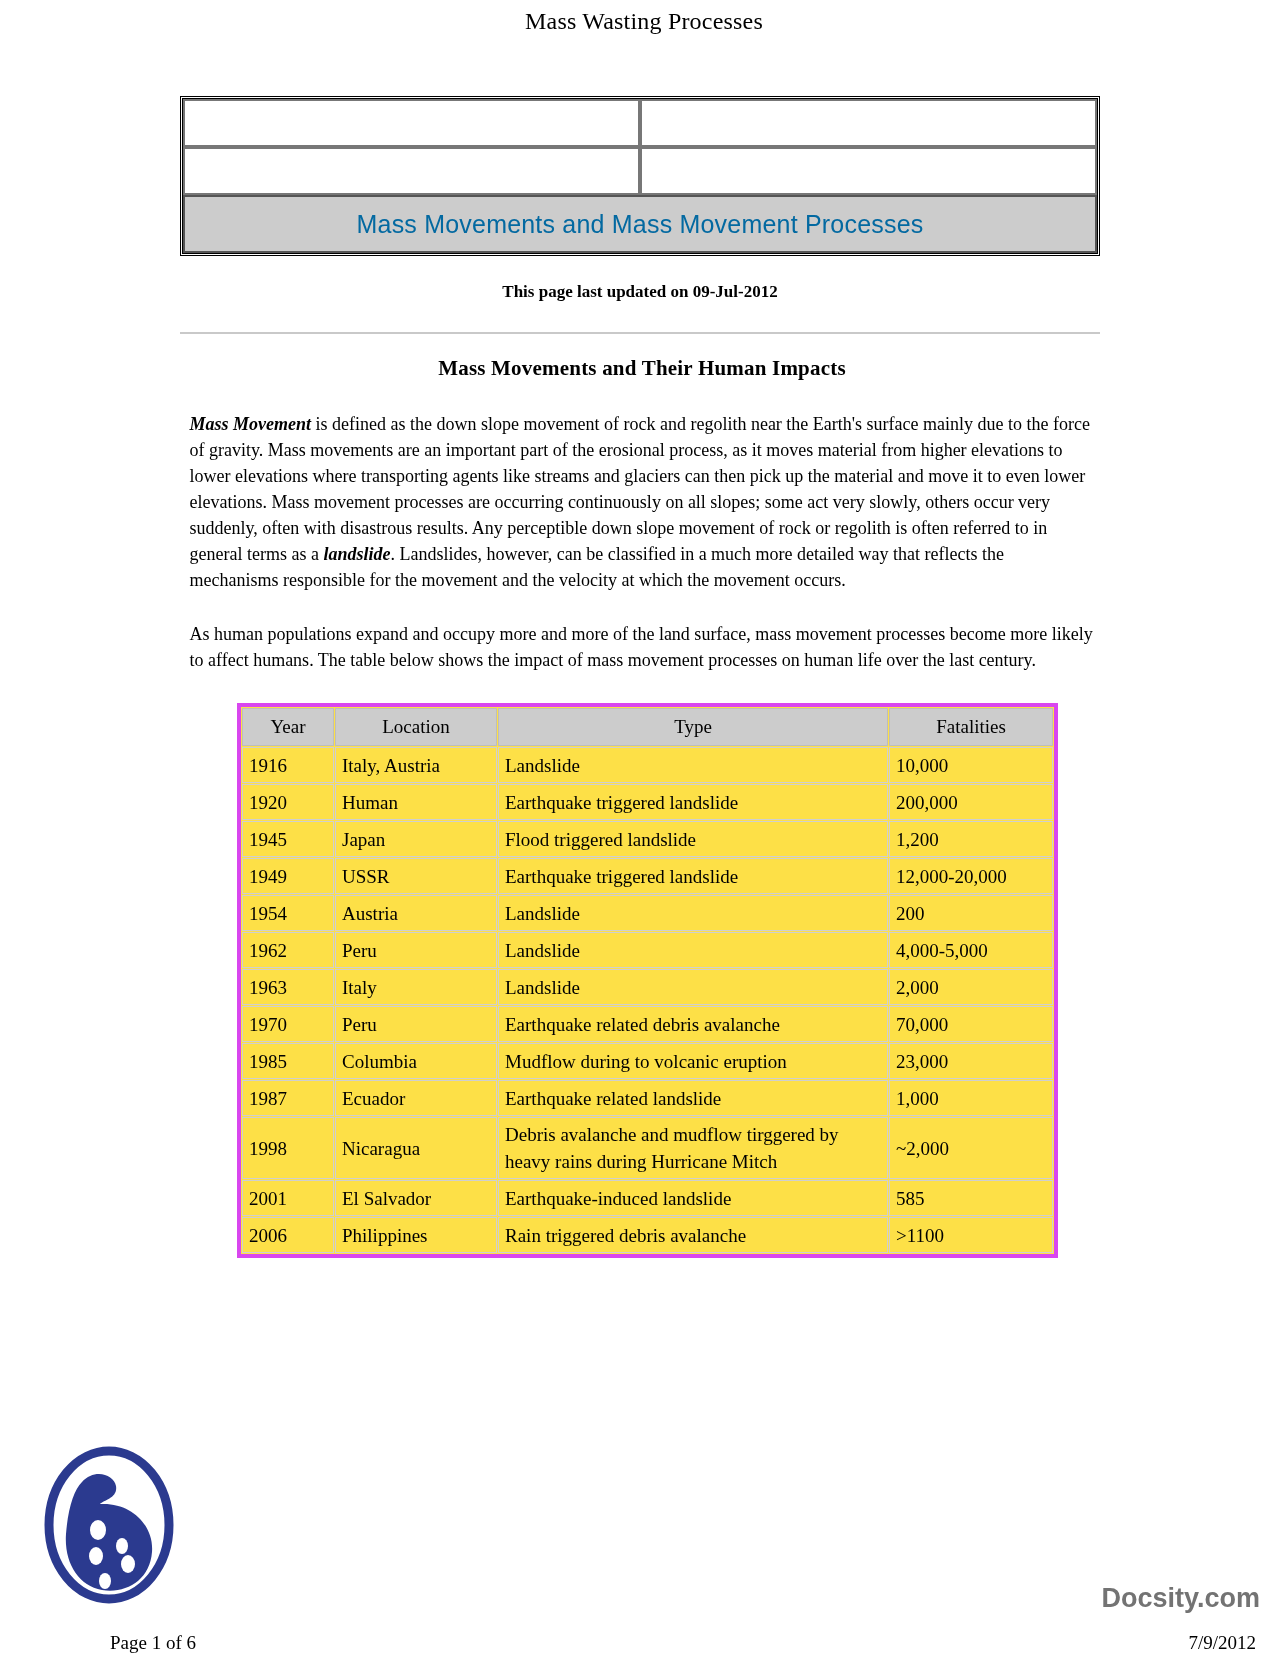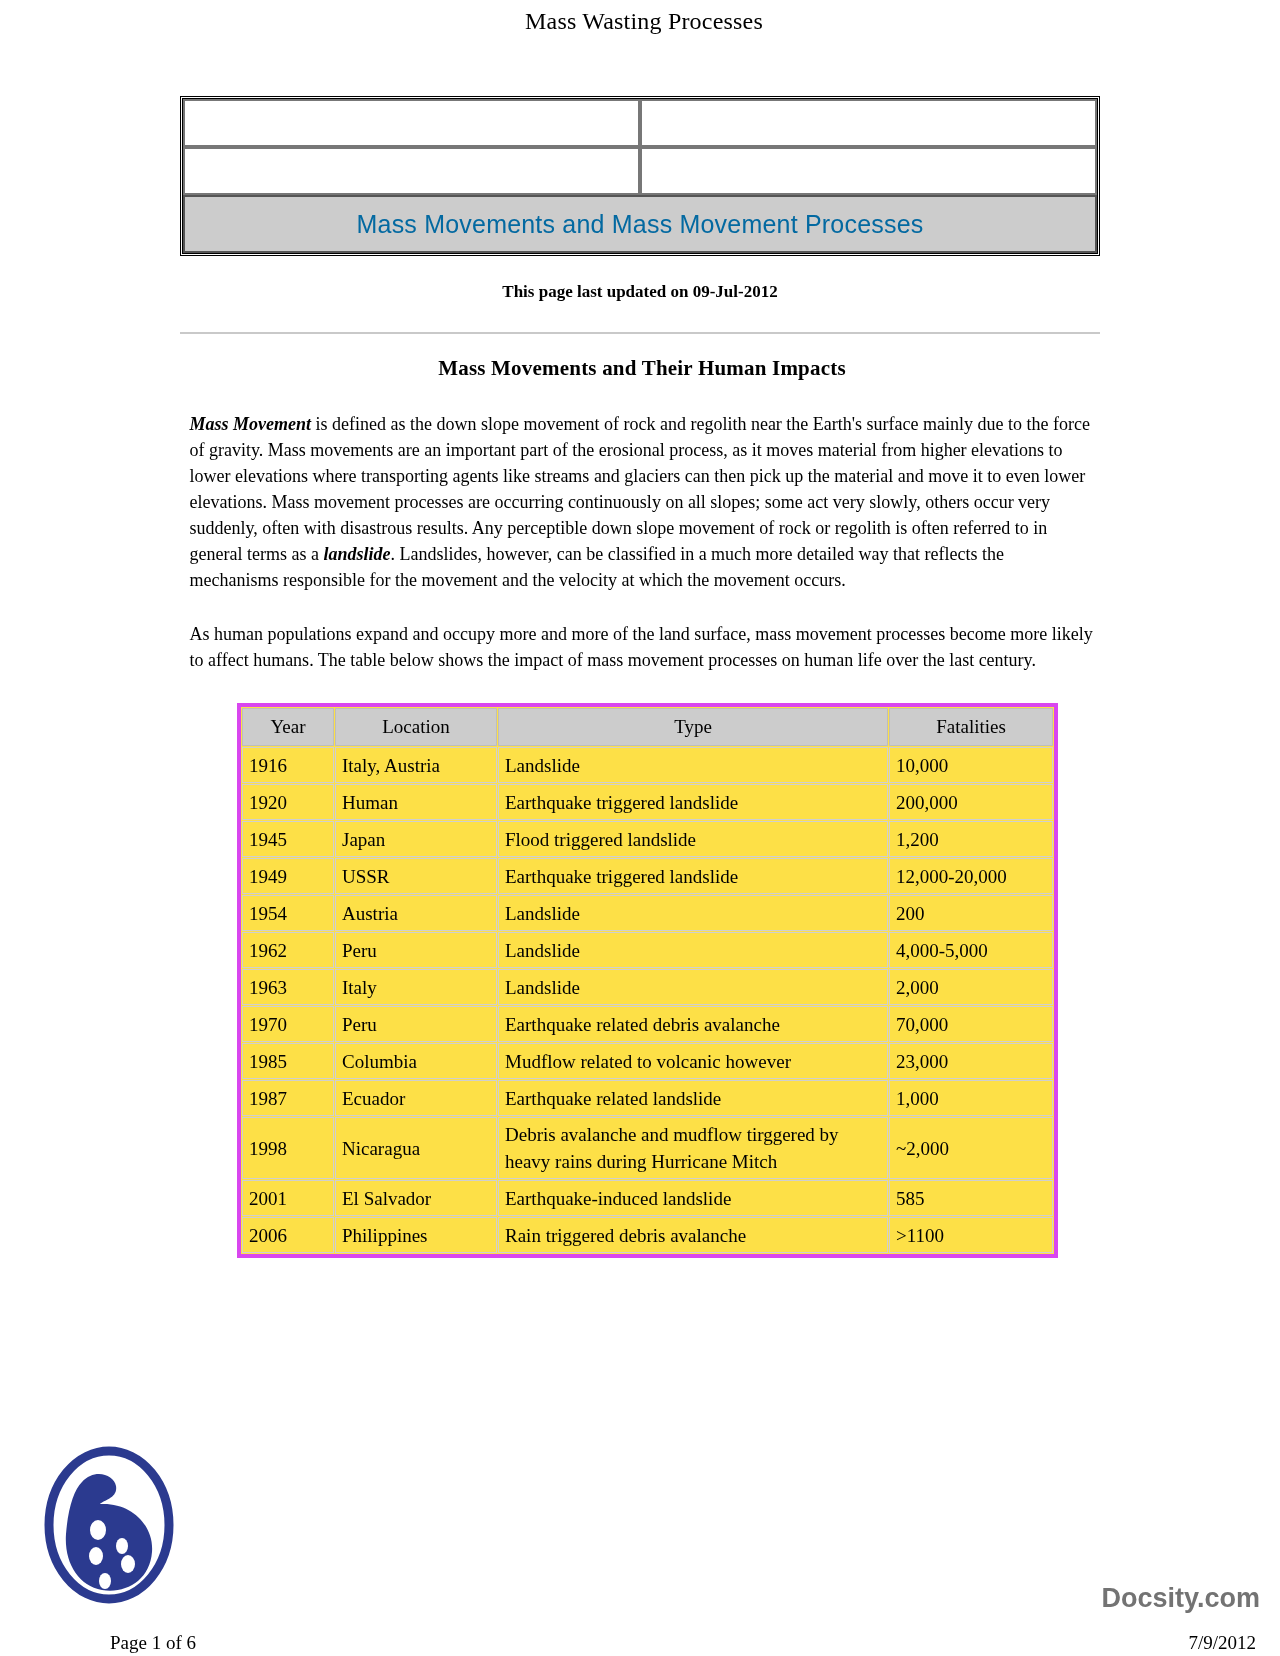--- a/index.html
+++ b/index.html
@@ -272,21 +272,21 @@
         </tr>
         <tr>
           <td>1970</td>
           <td>Peru</td>
           <td>Earthquake related debris avalanche</td>
           <td>70,000</td>
         </tr>
         <tr>
           <td>1985</td>
           <td>Columbia</td>
-          <td>Mudflow related to volcanic however</td>
+          <td>Mudflow during to volcanic eruption</td>
           <td>23,000</td>
         </tr>
         <tr>
           <td>1987</td>
           <td>Ecuador</td>
           <td>Earthquake related landslide</td>
           <td>1,000</td>
         </tr>
         <tr>
           <td>1998</td>

